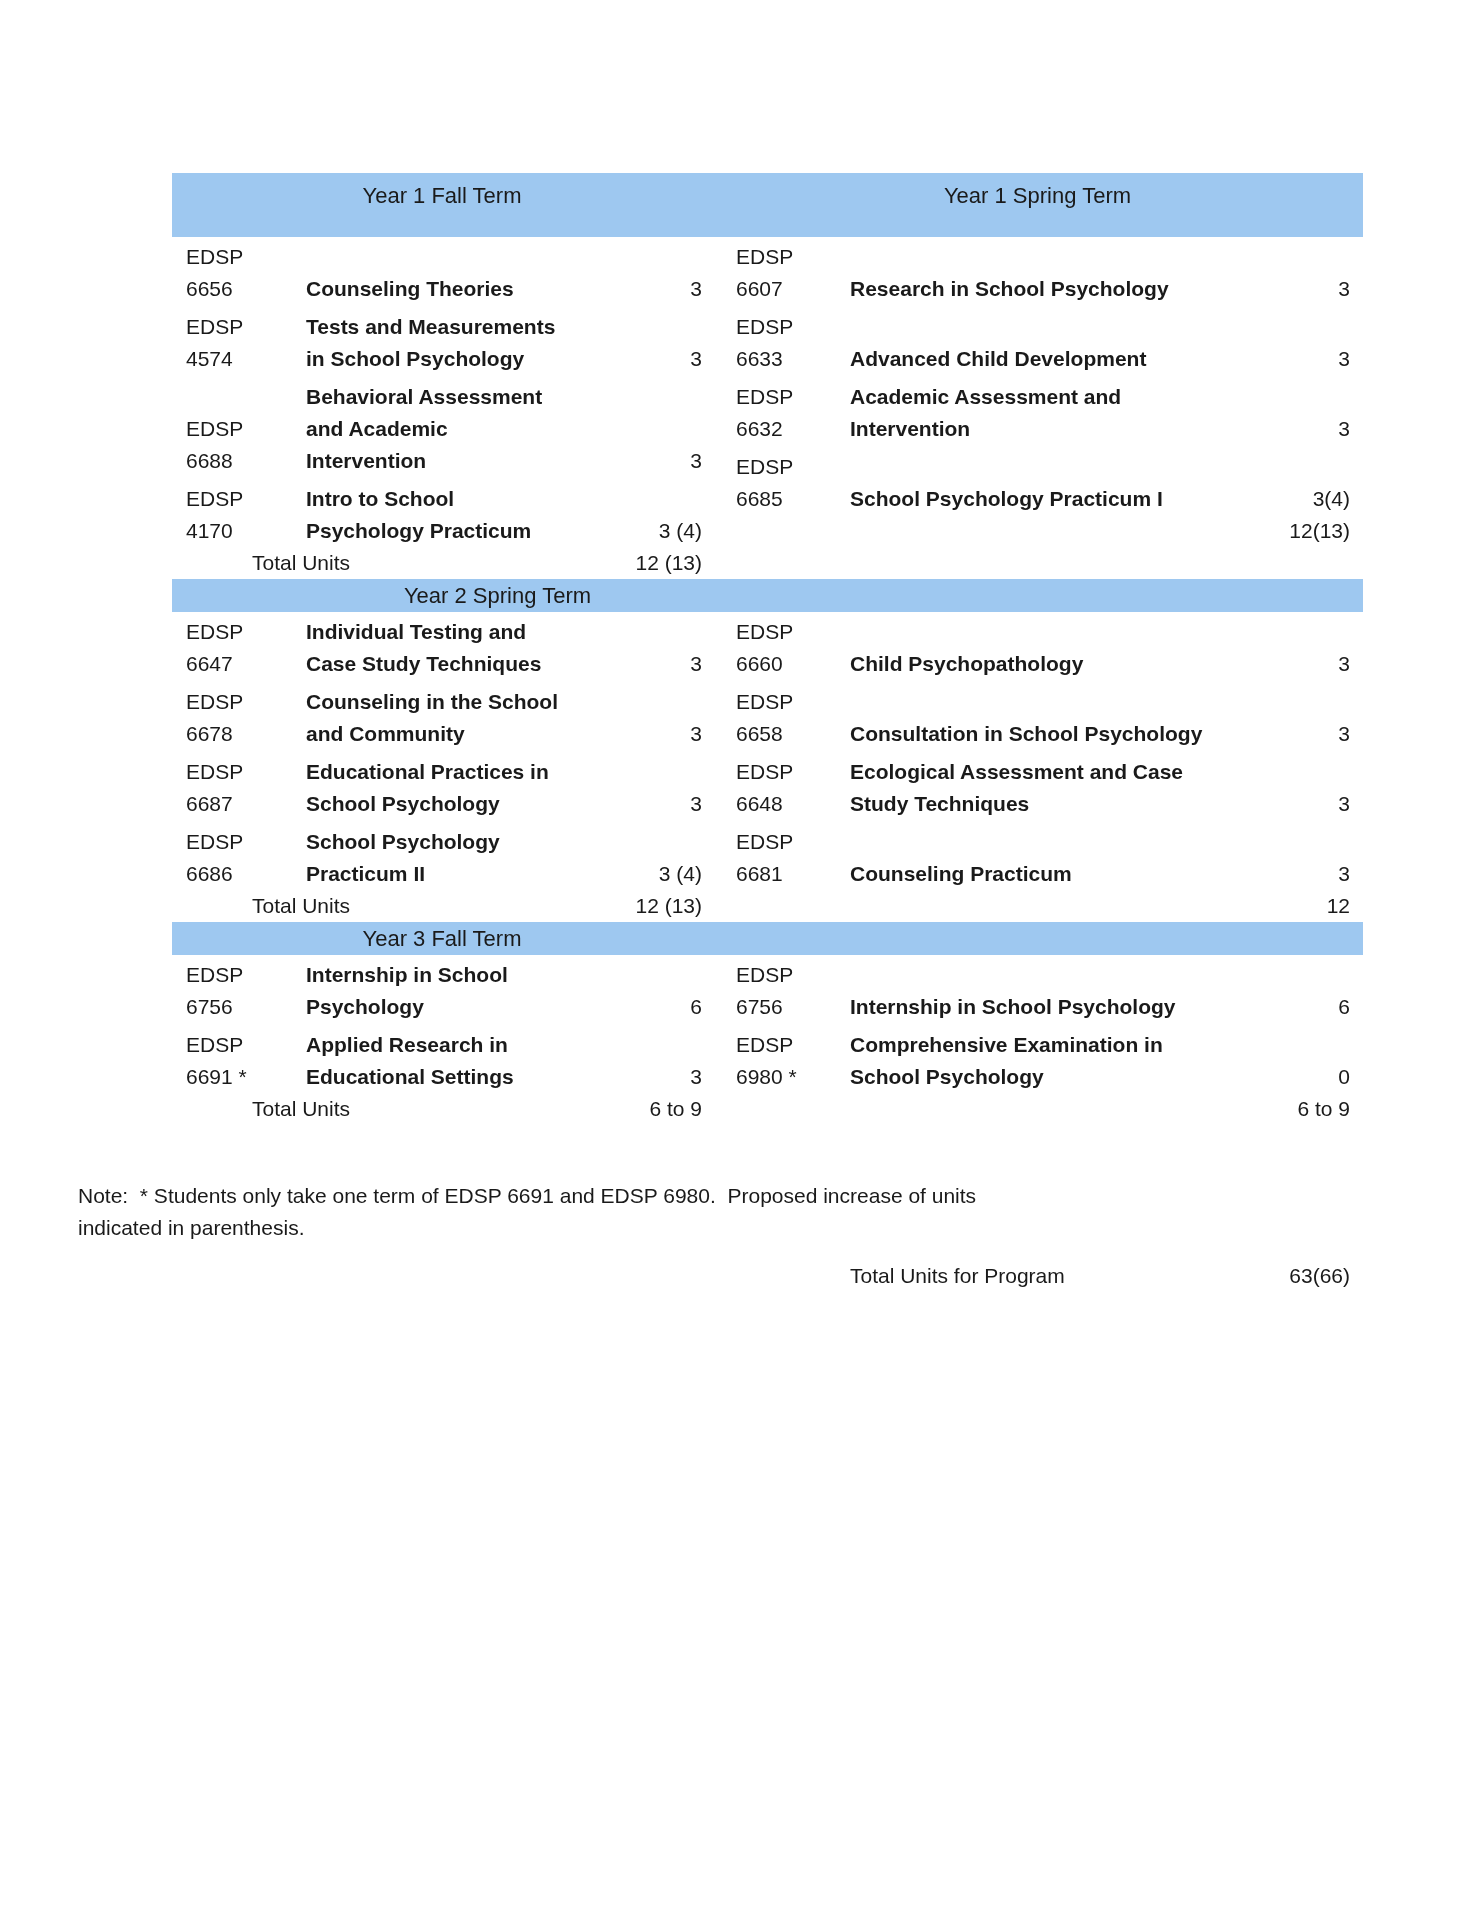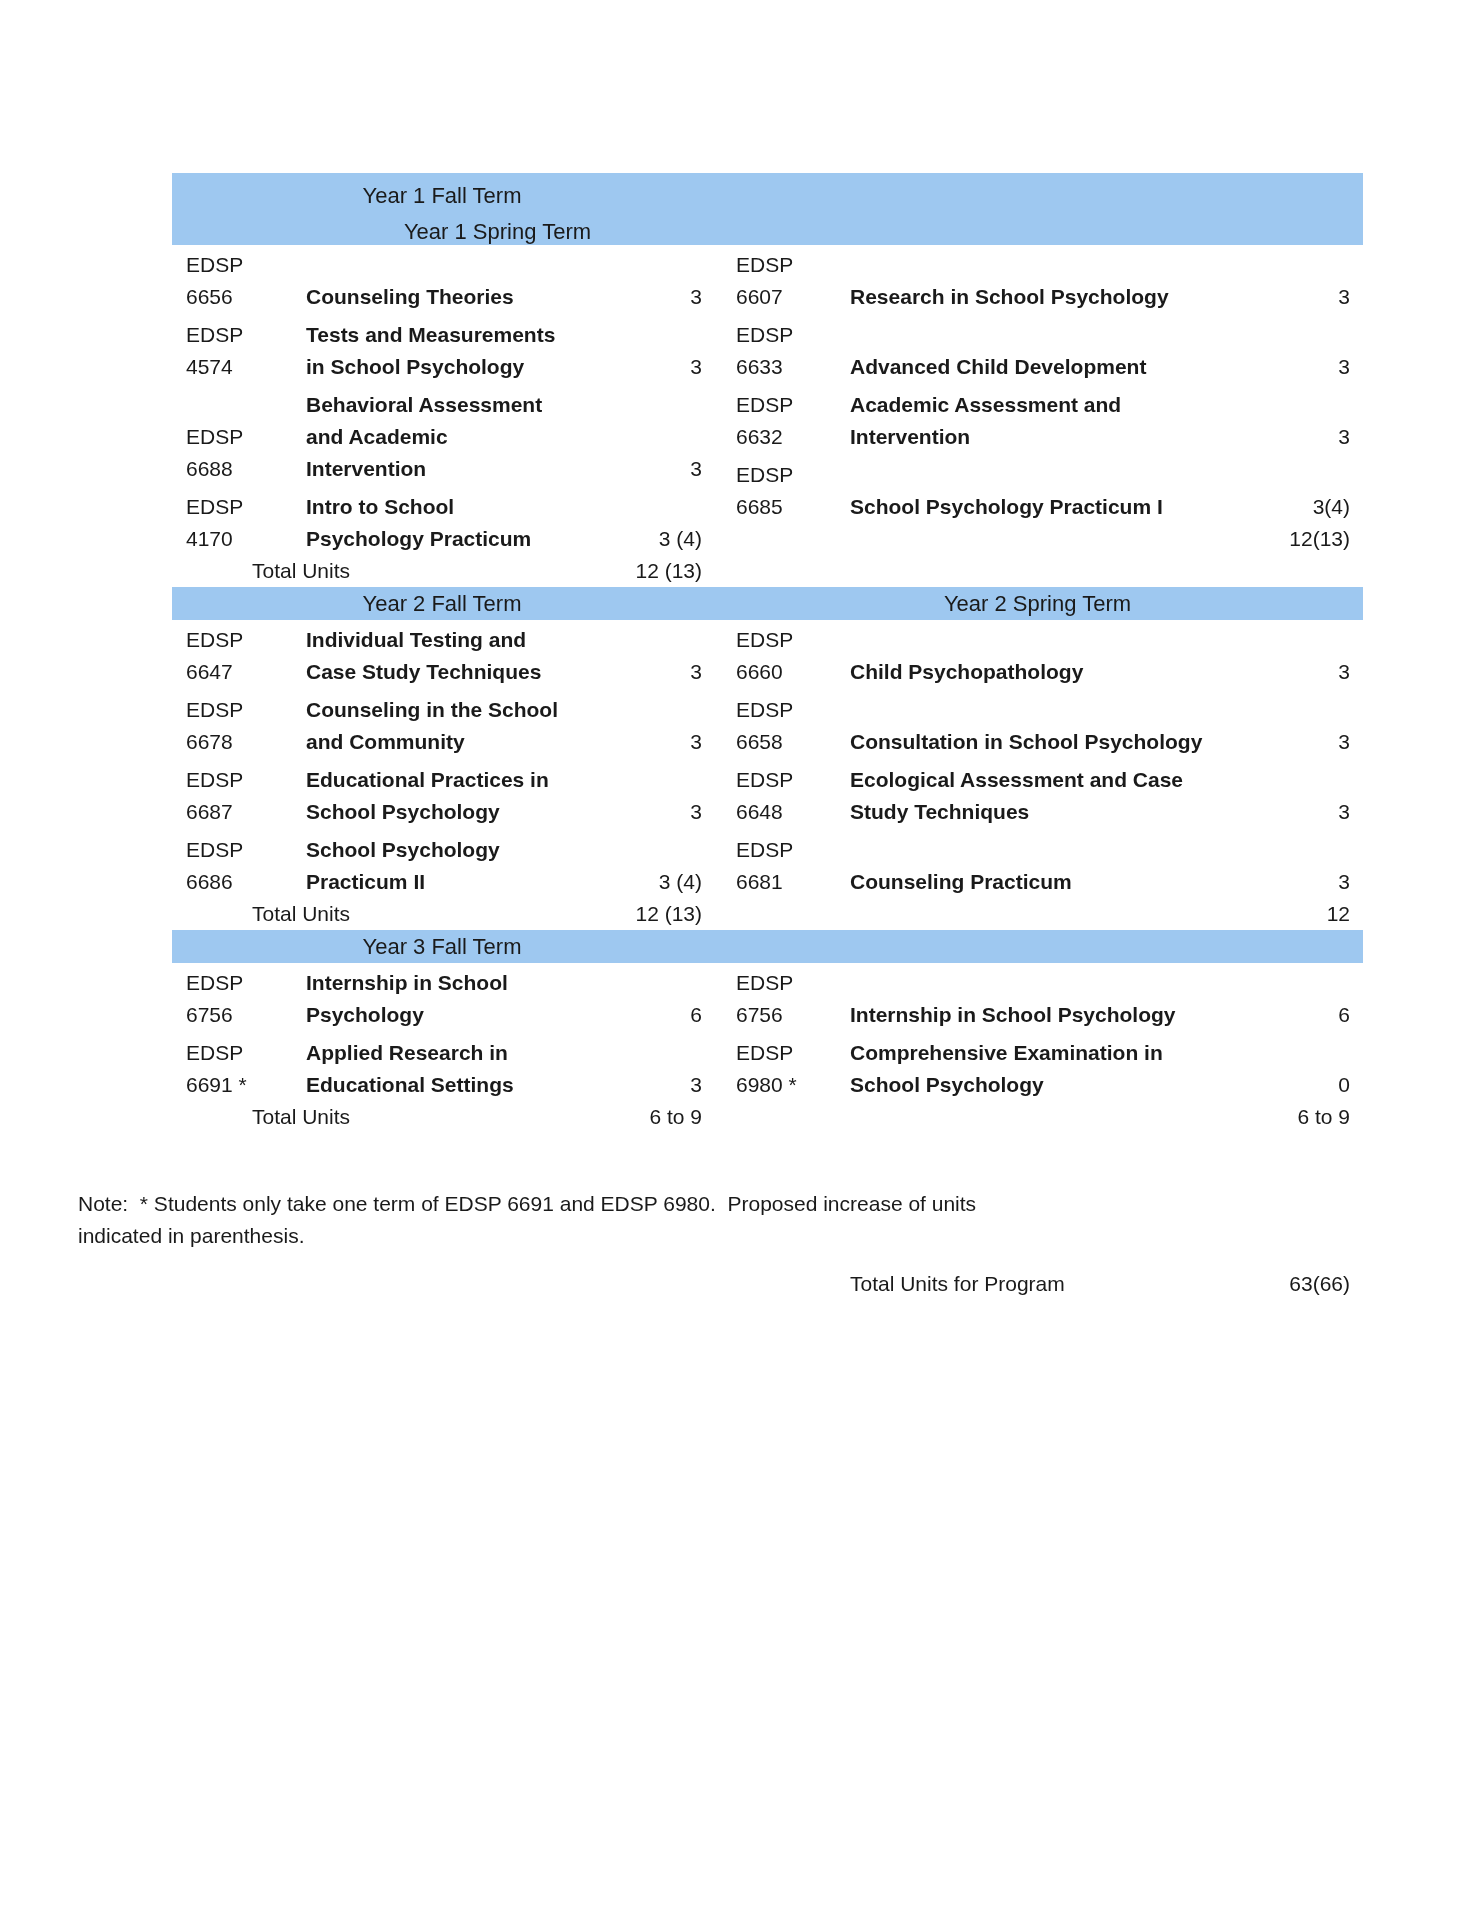--- a/index.html
+++ b/index.html
@@ -7,21 +7,21 @@
     width:1484px; height:1920px;
     background:#ffffff;
     font-family:"Liberation Sans", sans-serif;
     font-size:21px; line-height:32px;
     color:#1a1a1a;
   }
   .schedule { margin:173px 0 0 172px; width:1191px; }
 
   
   .band { display:flex; background:#9EC8F0; height:33px; }
-  .band.tall { height:72px;flex-direction:column; }
+  .band.tall { height:64px; }
   .band .bh {
     text-align:center; font-size:22px; line-height:33px;
     overflow:hidden; white-space:nowrap;
   }
   .band.tall .bh { line-height:32px; padding-top:7px; box-sizing:border-box; }
   .bh-left  { width:540px; }
   .bh-right { width:651px; }
 
   
   .sec-body { display:flex; padding-top:4px; }
@@ -135,21 +135,20 @@
         <div class="c-name">School Psychology Practicum I</div>
         <div class="c-units">3(4)</div>
       </div>
       <div class="total-row">
         <div class="t-value">12(13)</div>
       </div>
     </div>
   </div>
 
   <div class="band">
-    <div class="bh bh-left">Year 2 Fall Term</div>
     <div class="bh bh-right">Year 2 Spring Term</div>
   </div>
   <div class="sec-body">
     <div class="half half-left">
       <div class="course">
         <div class="c-code">
           <div>EDSP</div>
           <div>6647</div>
         </div>
         <div class="c-name">Individual Testing and

